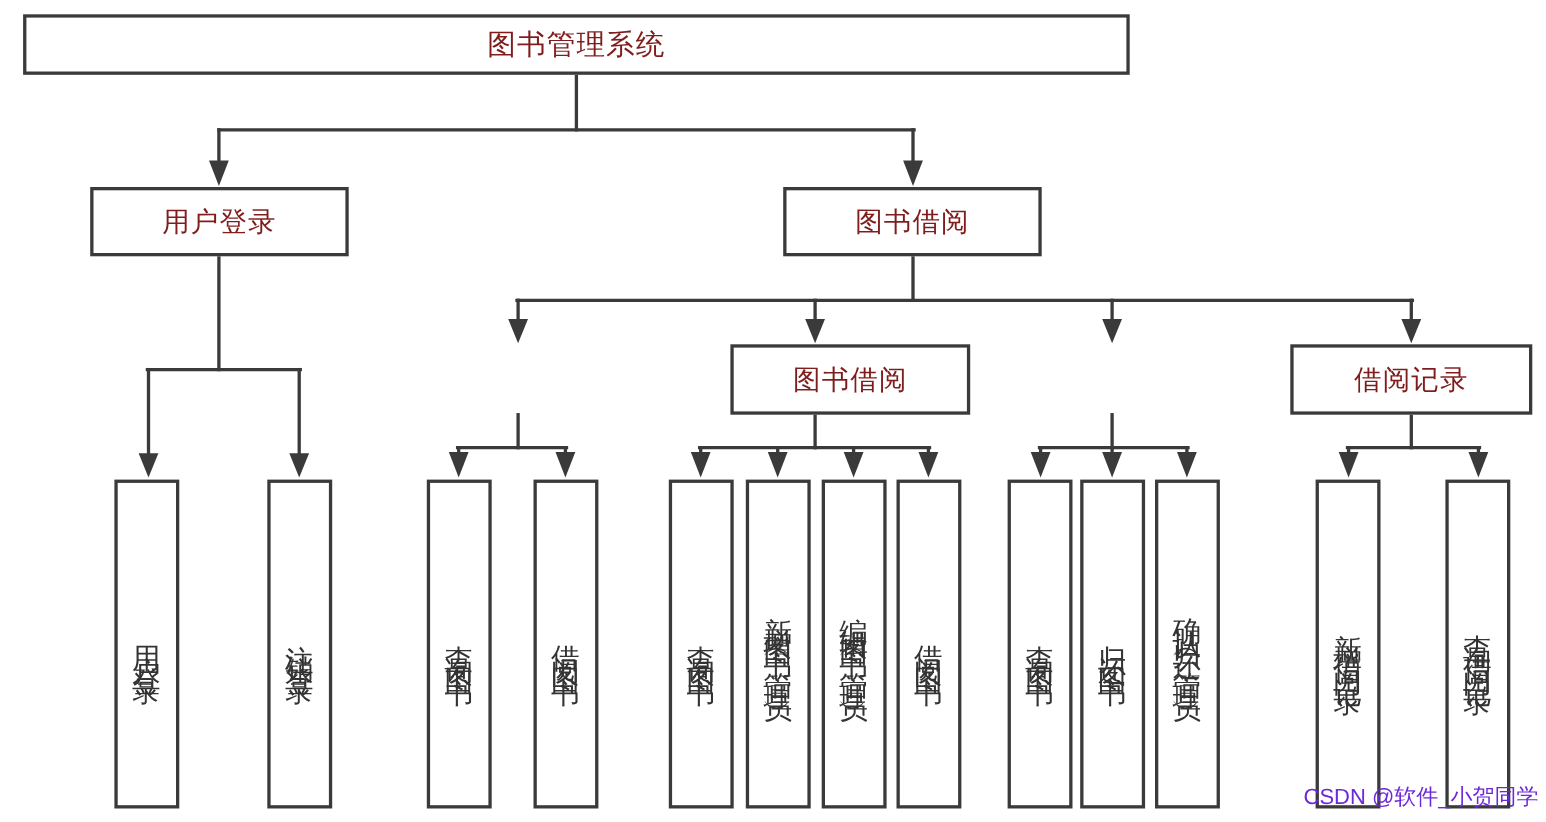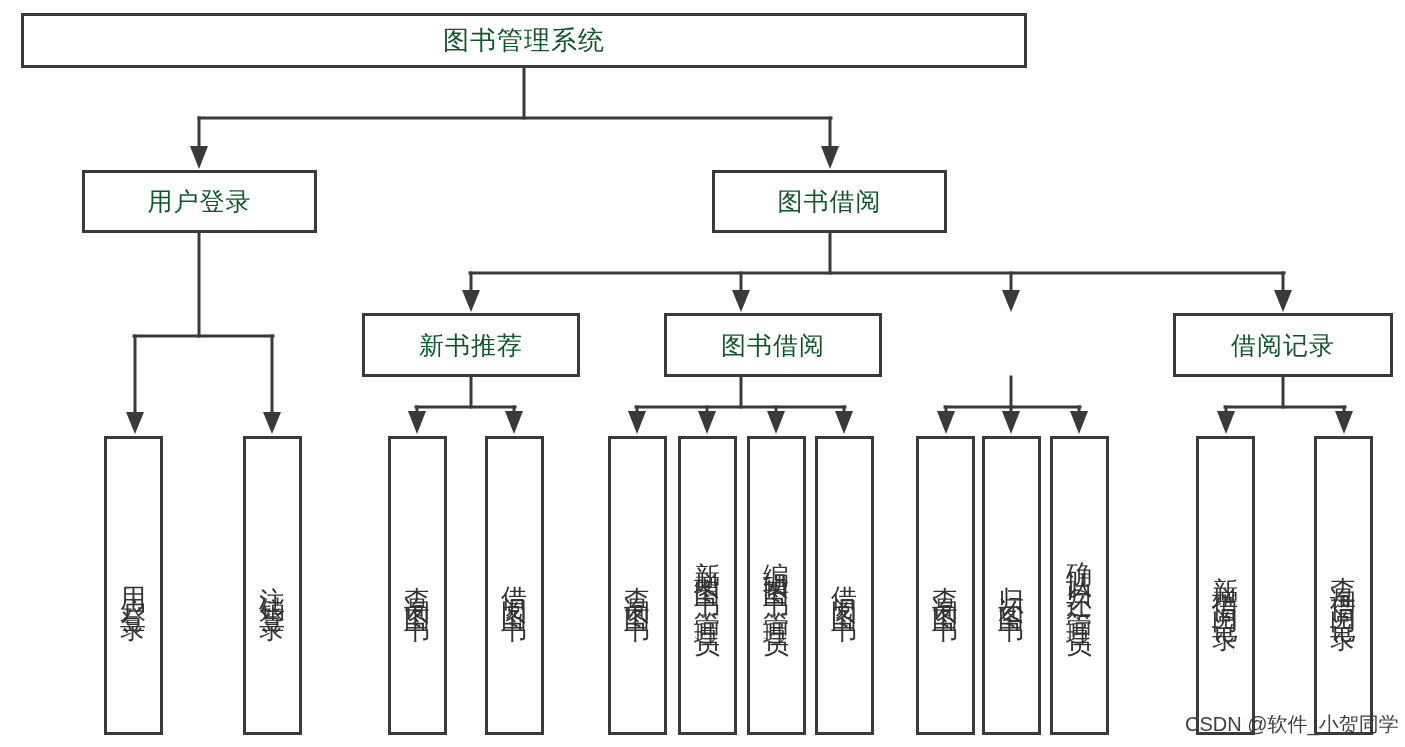--- a/index.html
+++ b/index.html
@@ -27,41 +27,41 @@
     box-sizing: border-box;
     border: 3px solid #3a3a3a;
     background: #ffffff;
     display: flex;
     align-items: center;
     justify-content: center;
     z-index: 2;
   }
   .hlabel {
     font-size: 25px;
-    color: #14532d;
+    color: #7f1d1d;
     letter-spacing: 1px;
     white-space: nowrap;
   }
   .root .hlabel { font-size: 26px; }
   .leaf { top: 436px; width: 59px; height: 299px; }
   .vlabel {
     writing-mode: vertical-lr;
     text-orientation: mixed;
     font-size: 26px;
     letter-spacing: 10px;
     line-height: 1;
     color: #333333;
     white-space: nowrap;
   }
   #watermark {
     position: absolute;
     left: 1185px;
     top: 711px;
     font-size: 20px;
-    color: #404040;
+    color: #6d28d9;
     z-index: 10;
     white-space: nowrap;
   }
 </style>
 </head>
 <body>
 
 <div id="canvas">
 
   <svg id="wires" viewBox="0 0 1405 747" xmlns="http://www.w3.org/2000/svg">
@@ -131,23 +131,20 @@
     <span class="hlabel">图书管理系统</span>
   </div>
 
   <div class="node" style="left:82px; top:170px; width:235px; height:63px;">
     <span class="hlabel">用户登录</span>
   </div>
   <div class="node" style="left:712px; top:170px; width:235px; height:63px;">
     <span class="hlabel">图书借阅</span>
   </div>
 
-  <div class="node" style="left:362px; top:313px; width:218px; height:64px;">
-    <span class="hlabel">新书推荐</span>
-  </div>
   <div class="node" style="left:632px; top:313px; width:218px; height:64px;margin-left:32px;">
     <span class="hlabel">图书借阅</span>
   </div>
   <div class="node" style="left:1173px; top:313px; width:220px; height:64px;">
     <span class="hlabel">借阅记录</span>
   </div>
 
   <div class="node leaf" style="left:104px;">
     <span class="vlabel">用户登录</span>
   </div>

